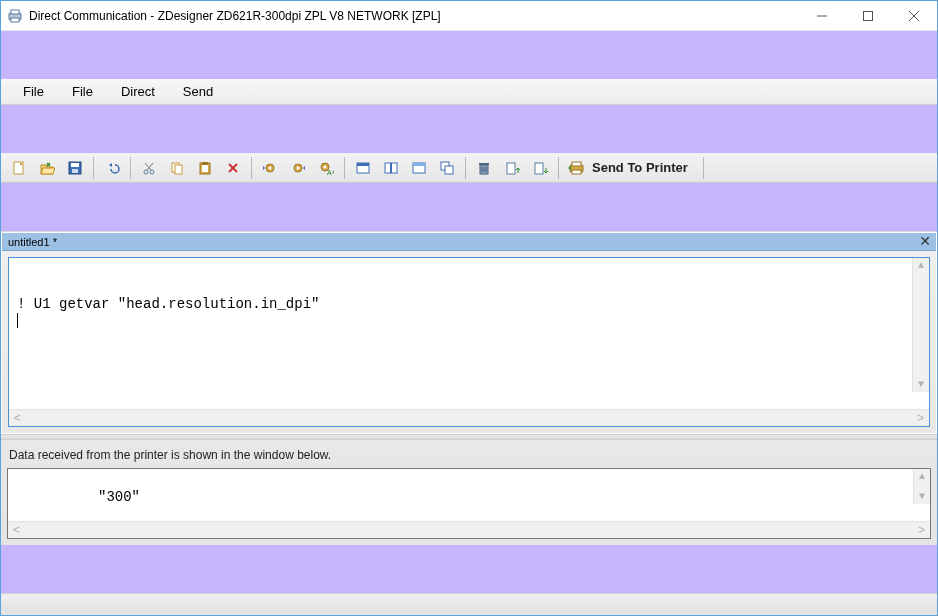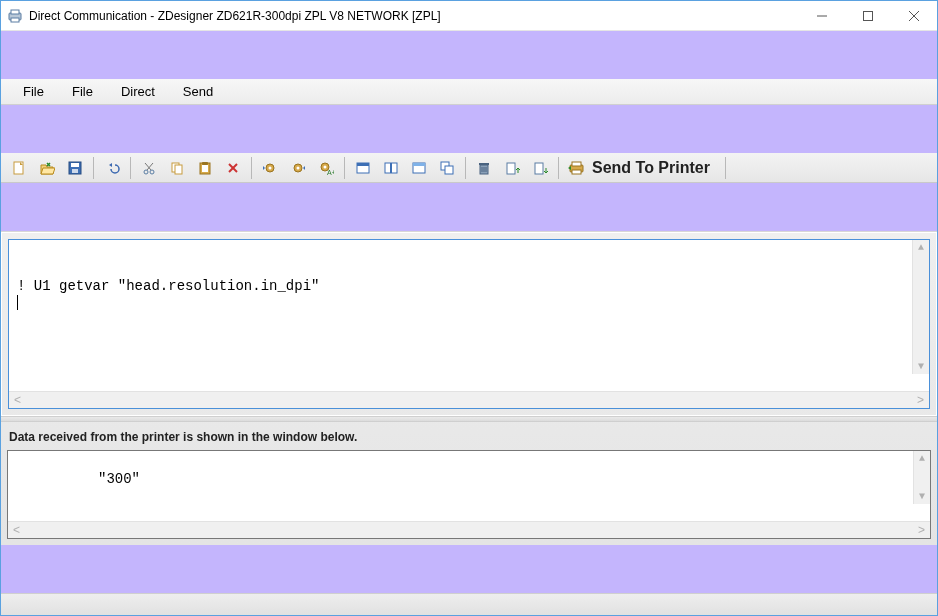--- a/index.html
+++ b/index.html
@@ -81,21 +81,21 @@
     width: 1px; height: 22px;
     background: #b8b8b8;
     margin: 0 4px;
   }
   .send-printer {
     height: 26px;
     padding: 0 10px 0 4px;
     display: flex; align-items: center;
     gap: 6px;
     border: 1px solid transparent;
-    font-size: 16px;
+    font-size: 13px;
     font-weight: 600;
     color: #222;
   }
   
   .client {
     flex: 1;
     display: flex;
     flex-direction: column;
     background: linear-gradient(#efefef,#e4e4e4);
     border-top: 1px solid #d7d7d7;
@@ -165,21 +165,21 @@
     border-top:1px solid #cfcfcf;border-bottom:1px solid #cfcfcf;
   }
   .recv-panel {
     flex:1;
     display:flex;flex-direction:column;
     padding: 4px 6px 6px 6px;
     min-height:0;
   }
   .recv-label {
     font-size: 12px;
-    font-weight: 700;
+    font-weight: 400;
     color: #222;
     padding: 4px 2px 6px 2px;
   }
   .recv-box {
     flex:1;
     border: 1px solid #777;
     background: #fff;
     display:flex;flex-direction:column;
     min-height:0;
   }
@@ -377,20 +377,26 @@
           <path d="M0 9 l3 -2 v4 z" fill="#2a8a2a"></path>
         </svg>
       <span>Send To Printer</span>
     </div>
     <div class="tsep"></div>
   </div>
 
   <div class="client">
 
     <div class="doc-area">
+      <div class="tabstrip">
+        <div class="tab">
+          <span>untitled1 *</span>
+        </div>
+        <div class="tabclose">✕</div>
+      </div>
       <div class="editor-wrap">
         <div class="editor">
           <span>
 ! U1 getvar "head.resolution.in_dpi"
 </span><span class="caret"></span>
           <div class="vscr"><span>▲</span><span>▼</span></div>
         </div>
         <div class="hscroll">
           <span class="scroll-arrow">&lt;</span>
           <span class="scroll-arrow">&gt;</span>

